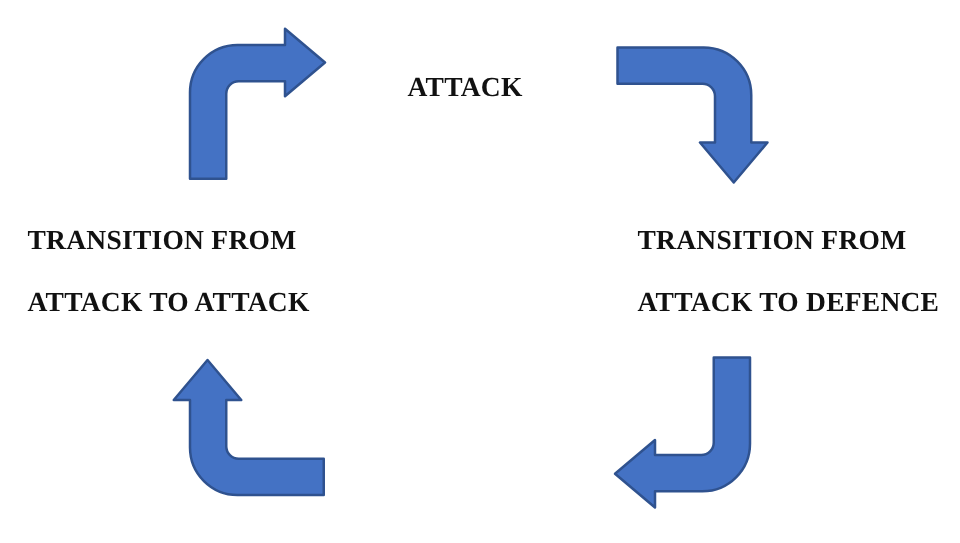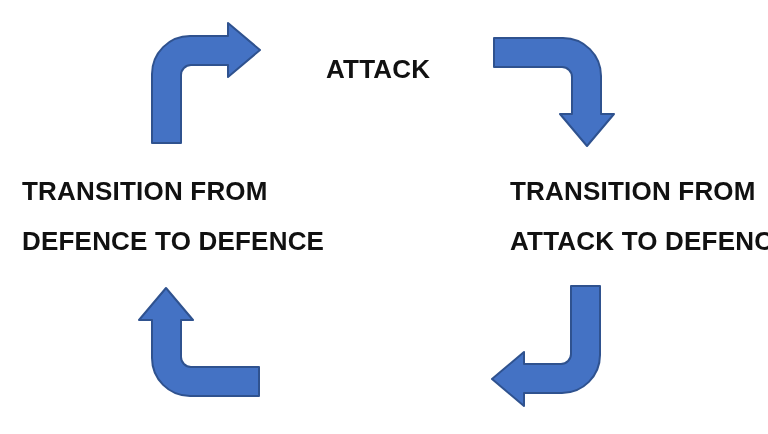--- a/index.html
+++ b/index.html
@@ -11,25 +11,26 @@
     position: relative;
     width: 768px;
     height: 434px;
     background: var(--bg, #ffffff);
     overflow: hidden;
     font-family: "Liberation Sans", sans-serif;
   }
   .label {
     position: absolute;
     font-weight: 700;
-    font-size: 26px;
+    font-size: 22px;
     line-height: 25px;
     color: var(--text-color, #111111);
     white-space: nowrap;
     letter-spacing: 0.2px;
+    font-family: Liberation Serif, serif;
   }
   .bent-arrow {
     position: absolute;
     overflow: visible;
   }
   .bent-arrow path {
     fill: var(--arrow-fill, #4472C4);
     stroke: var(--arrow-stroke, #2F528F);
     stroke-width: 2;
     stroke-linejoin: round;
@@ -56,15 +57,15 @@
     <path d="M 0,120 L 0,51 A 38,38 0 0 1 38,13 L 76,13 L 76,0 L 108,27 L 76,54 L 76,42 L 39,42 A 10,10 0 0 0 29,52 L 29,120 Z"></path>
   </svg>
 
   <div class="label" style="left:326px; top:57px;">ATTACK</div>
 
   <div class="label" style="left:510px; top:179px;">TRANSITION FROM</div>
   <div class="label" style="left:510px; top:229px;">ATTACK TO DEFENCE</div>
 
 
   <div class="label" style="left:22px; top:179px;">TRANSITION FROM</div>
-  <div class="label" style="left:22px; top:229px;">DEFENCE TO DEFENCE</div>
+  <div class="label" style="left:22px; top:229px;">ATTACK TO ATTACK</div>
 
 </div>
 
 </body></html>

